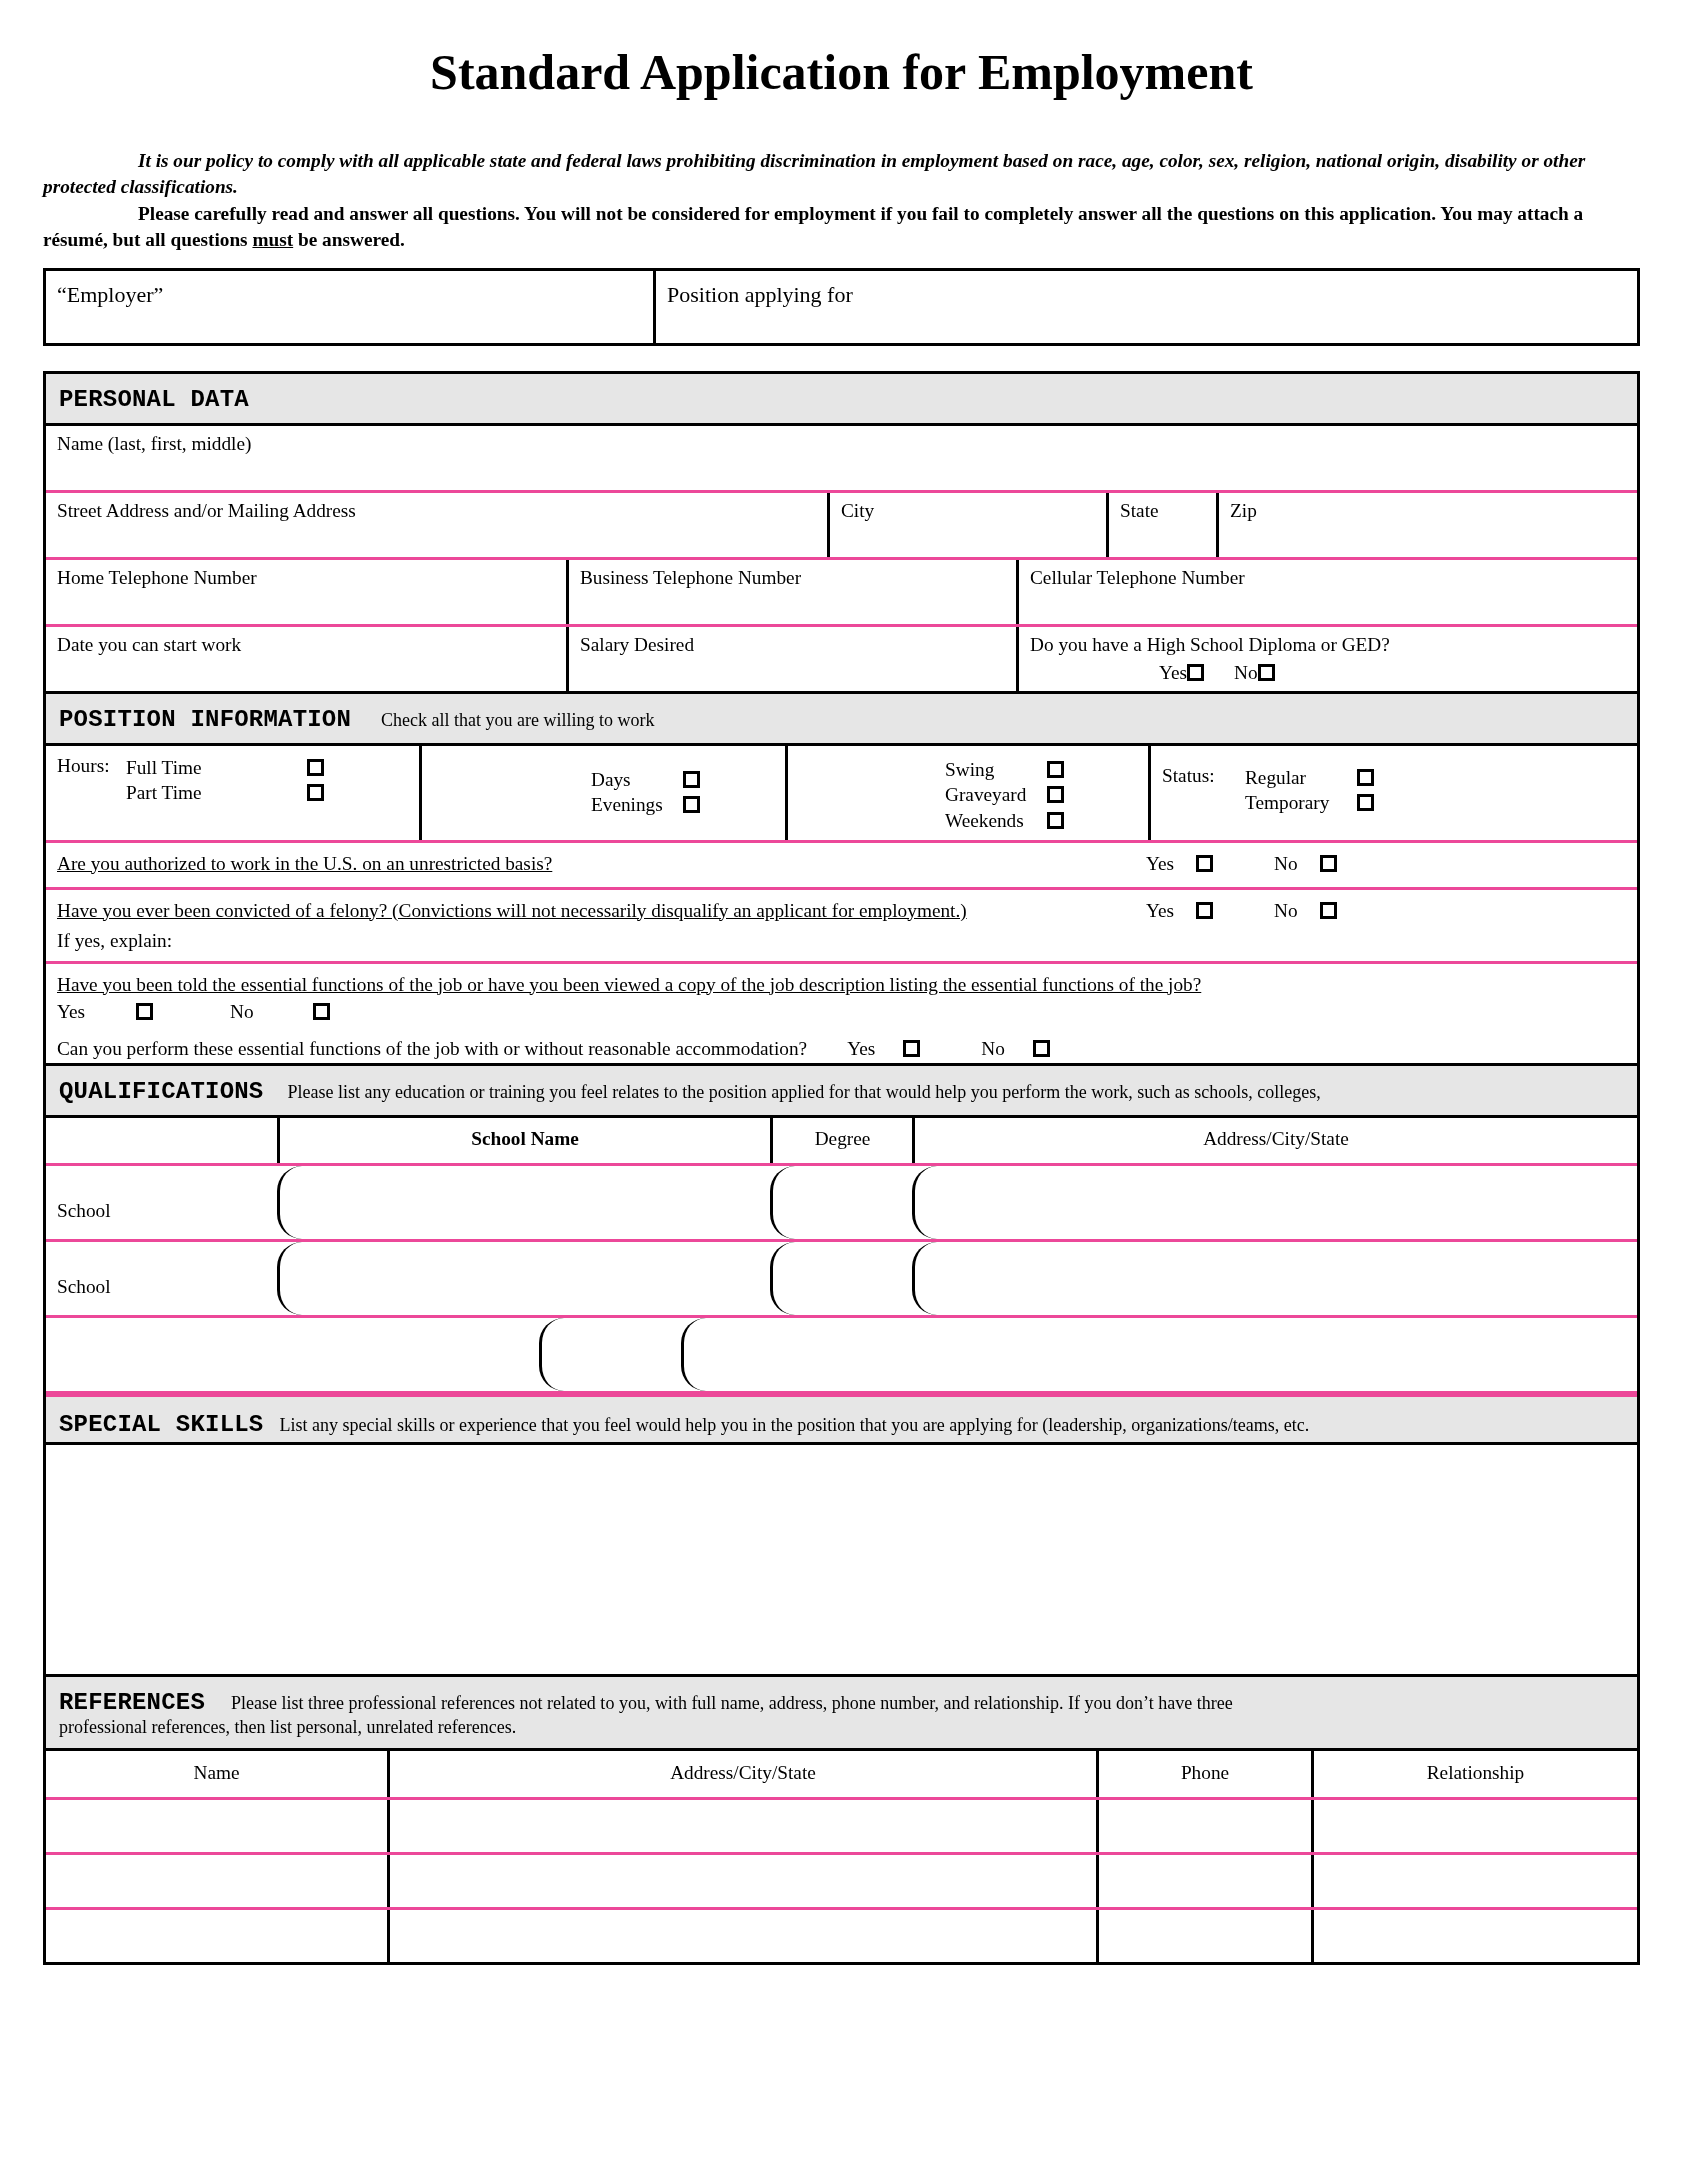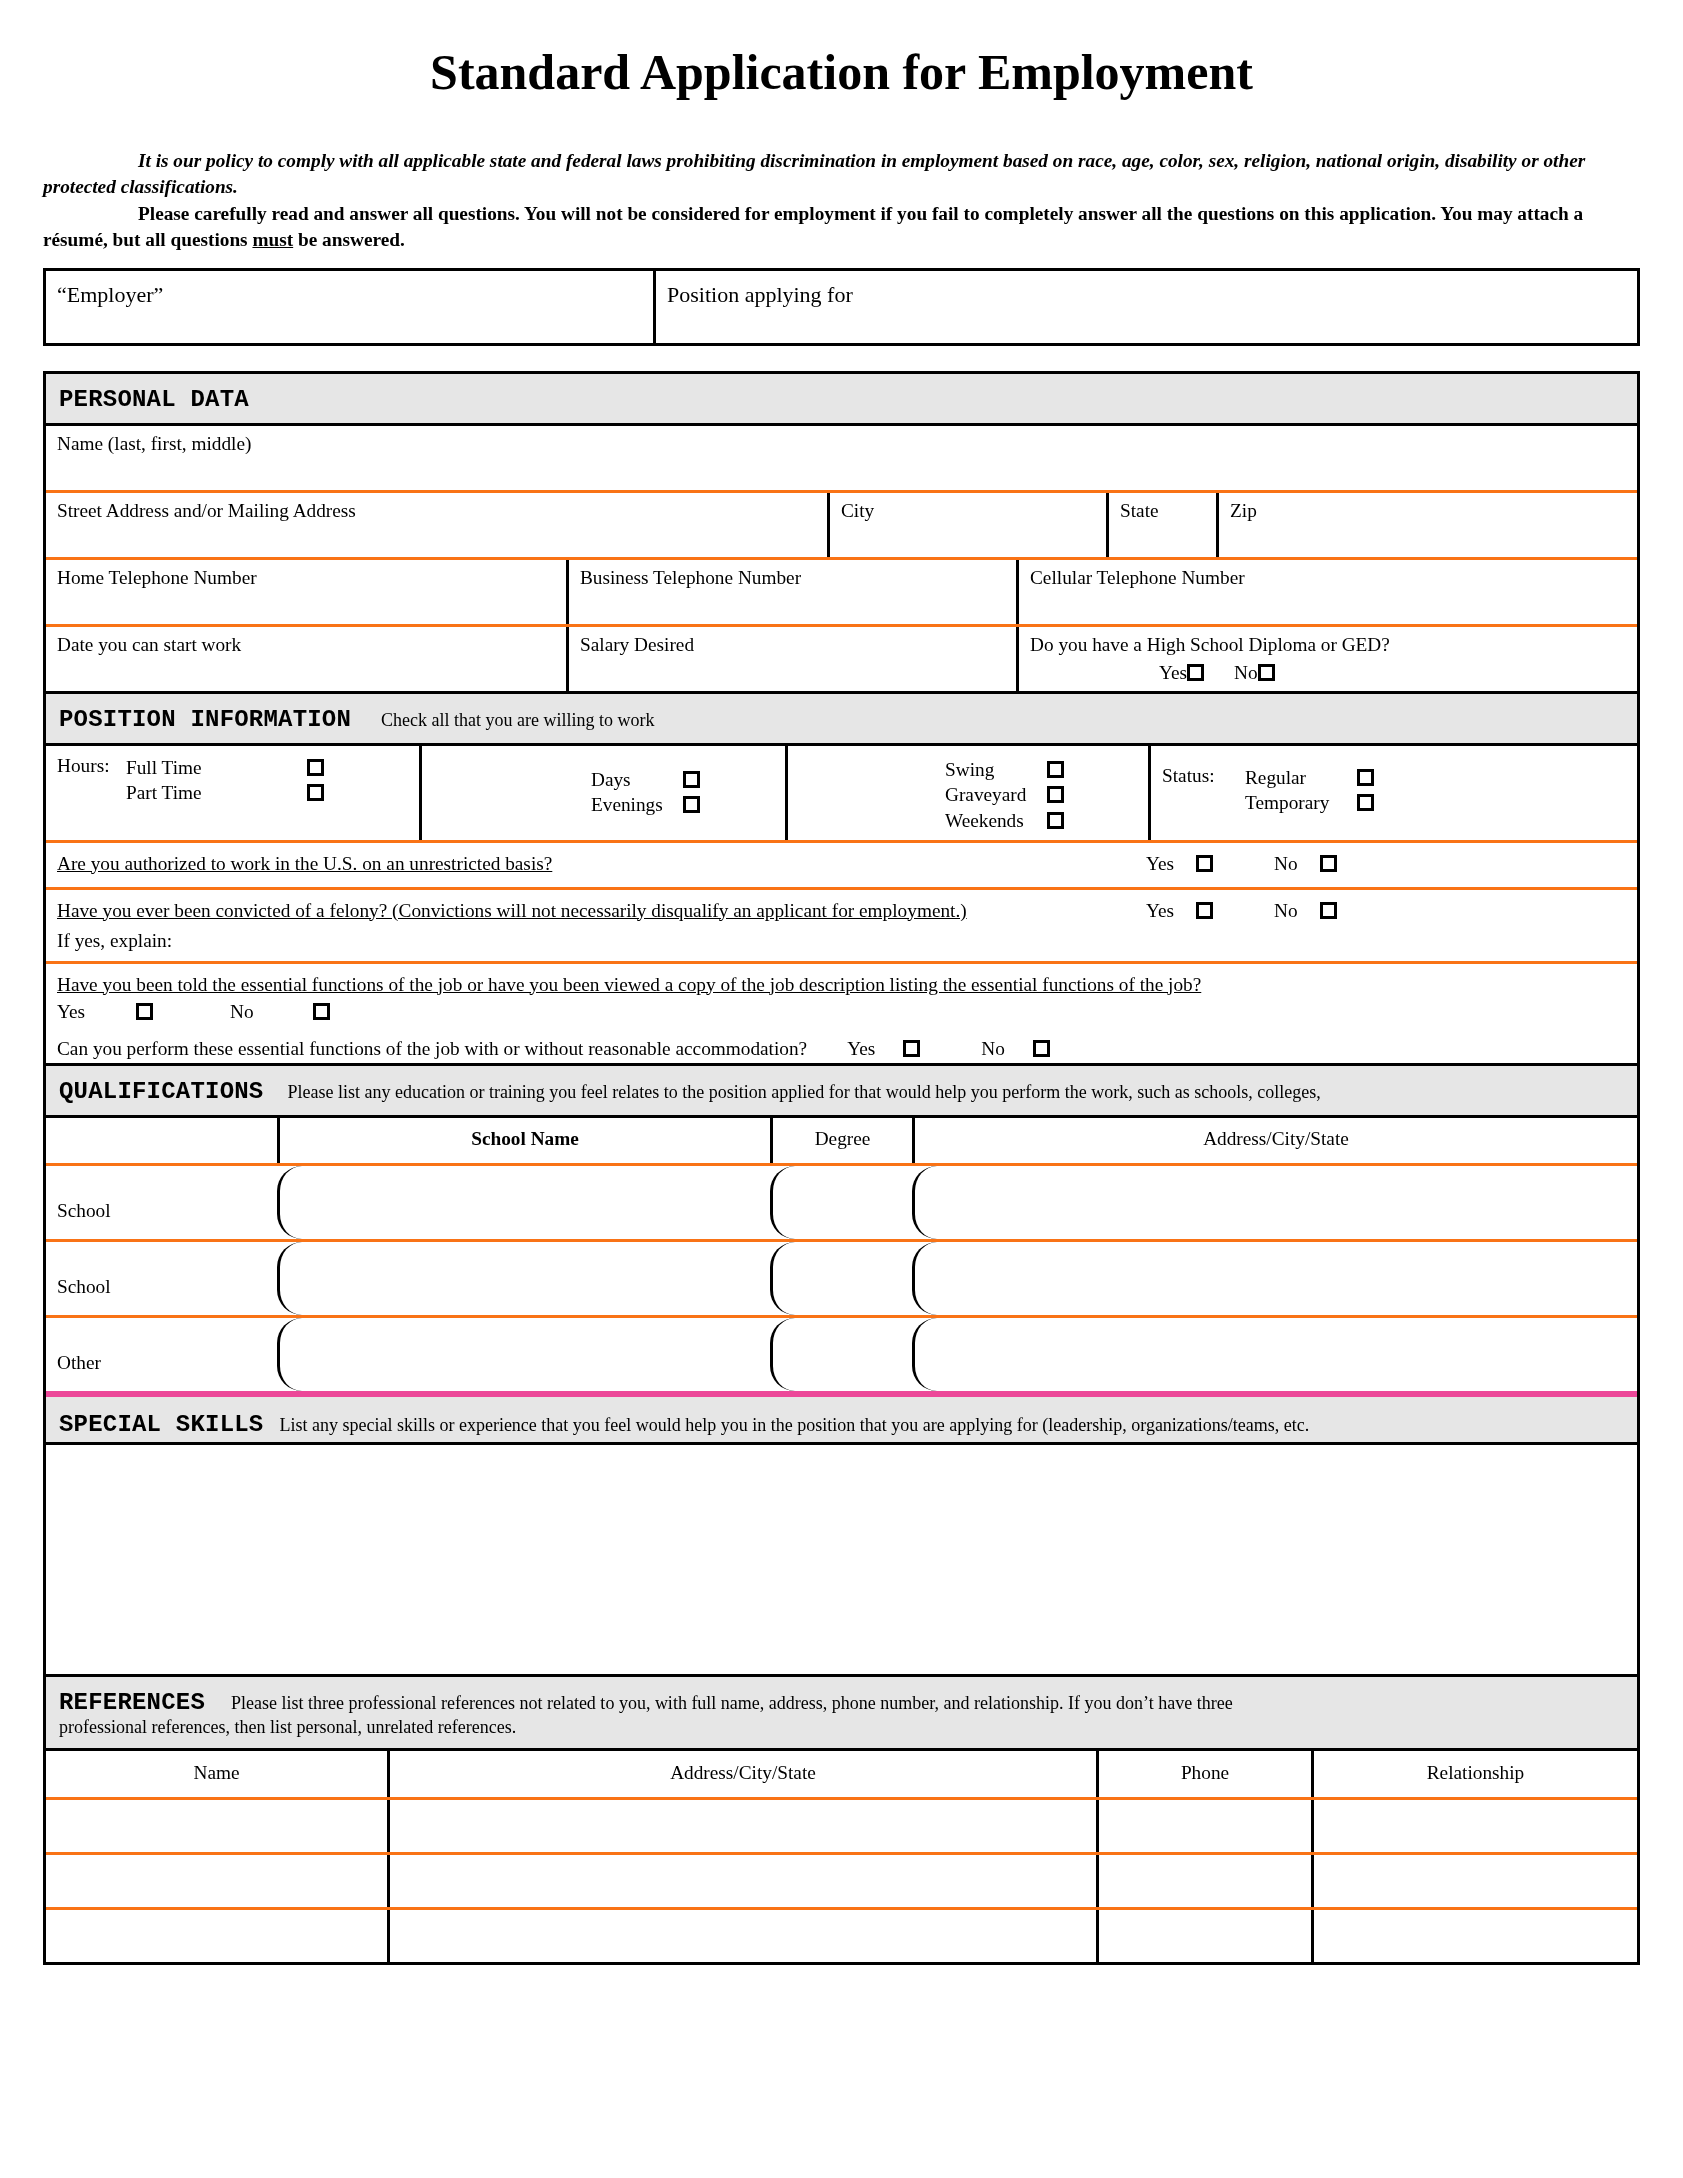--- a/index.html
+++ b/index.html
@@ -50,21 +50,21 @@
   .frame {
     border: 3px solid #000;
     box-sizing: border-box;
     width: 100%;
   }
   .row {
     display: flex;
     box-sizing: border-box;
     width: 100%;
   }
-  .row + .row { border-top: 3px solid #f97316; }
+  .row + .row { border-top: 3px solid #ec4899; }
   .cell {
     box-sizing: border-box;
     padding: 6px 11px 0 11px;
     font-size: 19.3px;
     line-height: 1.18;
     position: relative;
     flex: 1 1 auto;
     min-width: 0;
   }
   .cell + .cell { border-left: 3px solid #000; }
@@ -437,23 +437,20 @@
       </div>
       <div class="cell q-c3">
         <span></span>
       </div>
       <div class="cell">
         <span></span>
       </div>
     </div>
 
     <div class="row qt-body">
-      <div class="cell q-c1">
-        <span>Other</span>
-      </div>
       <div class="cell q-c2">
         <span></span>
       </div>
       <div class="cell q-c3">
         <span></span>
       </div>
       <div class="cell">
         <span></span>
       </div>
     </div>

